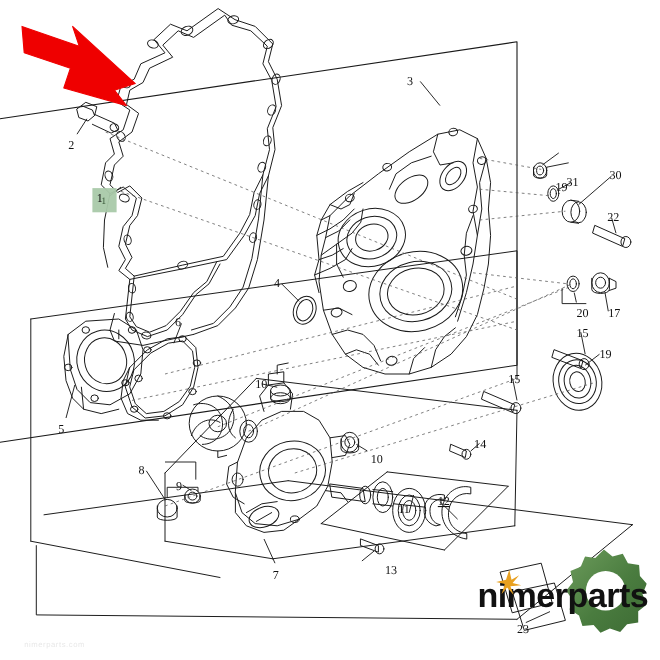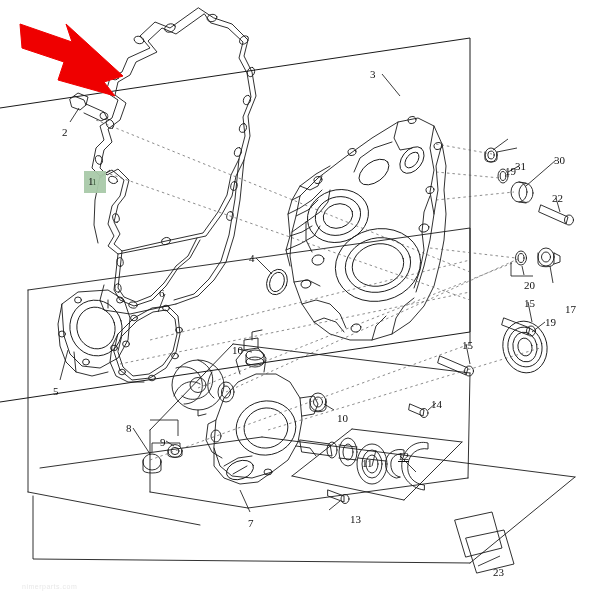--- a/index.html
+++ b/index.html
@@ -417,24 +417,44 @@
       <div class="callout" style="left: 160px; top: 437px;">9</div>
       <div class="callout" style="left: 232px; top: 345px;">10</div>
       <div class="callout" style="left: 337px; top: 413px;">10</div>
       <div class="callout" style="left: 362px; top: 446px; margin-top: 12px;">11</div>
       <div class="callout" style="left: 398px; top: 451px; text-decoration: underline;">12</div>
       <div class="callout" style="left: 322px; top: 514px; margin-left: 28px;">13</div>
       <div class="callout" style="left: 431px; top: 399px;">14</div>
       <div class="callout" style="left: 524px; top: 298px;">15</div>
       <div class="callout" style="left: 462px; top: 340px;">15</div>
       <div class="callout" style="left: 545px; top: 317px;">19</div>
-      <div class="callout" style="left: 553px; top: 304px; margin-left: 12px;">17</div>
+      <div class="callout" style="left: 553px; top: 280px;">17</div>
       <div class="callout" style="left: 524px; top: 280px;">20</div>
       <div class="callout" style="left: 505px; top: 134px; margin-top: 32px;">19</div>
       <div class="callout" style="left: 554px; top: 155px;">30</div>
       <div class="callout" style="left: 515px; top: 161px;">31</div>
       <div class="callout" style="left: 552px; top: 193px;">22</div>
-      <div class="callout" style="left: 493px; top: 567px;">23</div>
+      <div class="callout" style="left: 470px; top: 567px;">23</div>
     </div>
 
+  <div id="logo">
+    <svg class="gear" viewBox="0 0 100 100">
+      <defs>
+        <linearGradient id="gg" x1="0" y1="0" x2="1" y2="1">
+          <stop offset="0%" stop-color="#6d9c5c"></stop>
+          <stop offset="55%" stop-color="#4a7c3f"></stop>
+          <stop offset="100%" stop-color="#3d6b34"></stop>
+        </linearGradient>
+      </defs>
+      <path d="M50 2 L60 10 L72 7 L78 18 L91 20 L92 33 L100 42 L95 54 L100 66
+               L90 74 L90 87 L77 89 L69 98 L57 94 L46 99 L38 90 L25 91 L21 79
+               L10 72 L13 60 L6 50 L14 40 L11 27 L23 22 L28 10 L40 12 Z" fill="url(#gg)"></path>
+      <circle cx="52" cy="50" r="23" fill="#ffffff"></circle>
+    </svg>
+    <svg class="spark" width="26" height="26" viewBox="0 0 26 26">
+      <path d="M13 2 L15 11 L22 7 L16 14 L24 16 L14 17 L17 25 L11 18 L6 24 L9 15
+               L1 13 L10 11 Z" fill="#e8a020"></path>
+    </svg>
+    <div class="word">nimerparts</div>
+  </div>
 
   <div id="wm">nimerparts.com</div>
 </div>
 
 </body></html>

